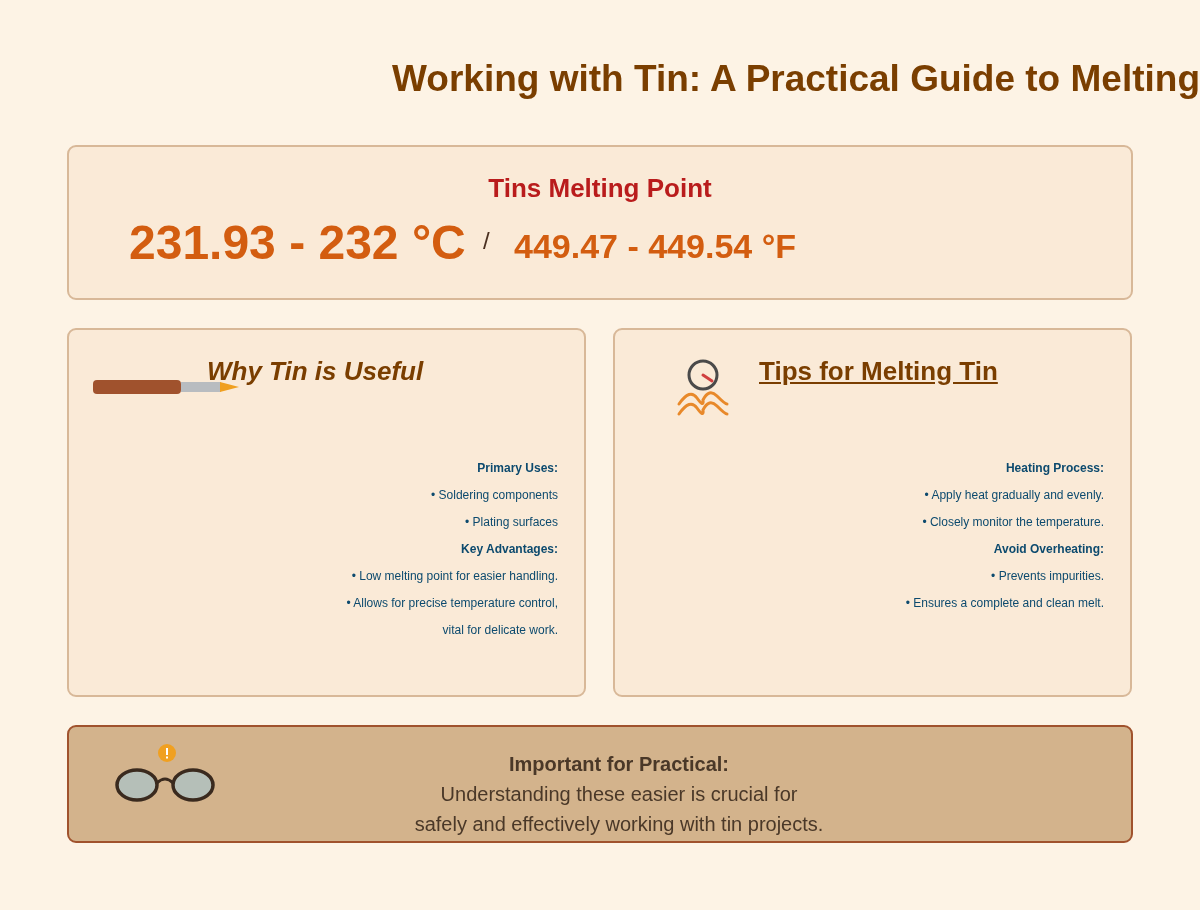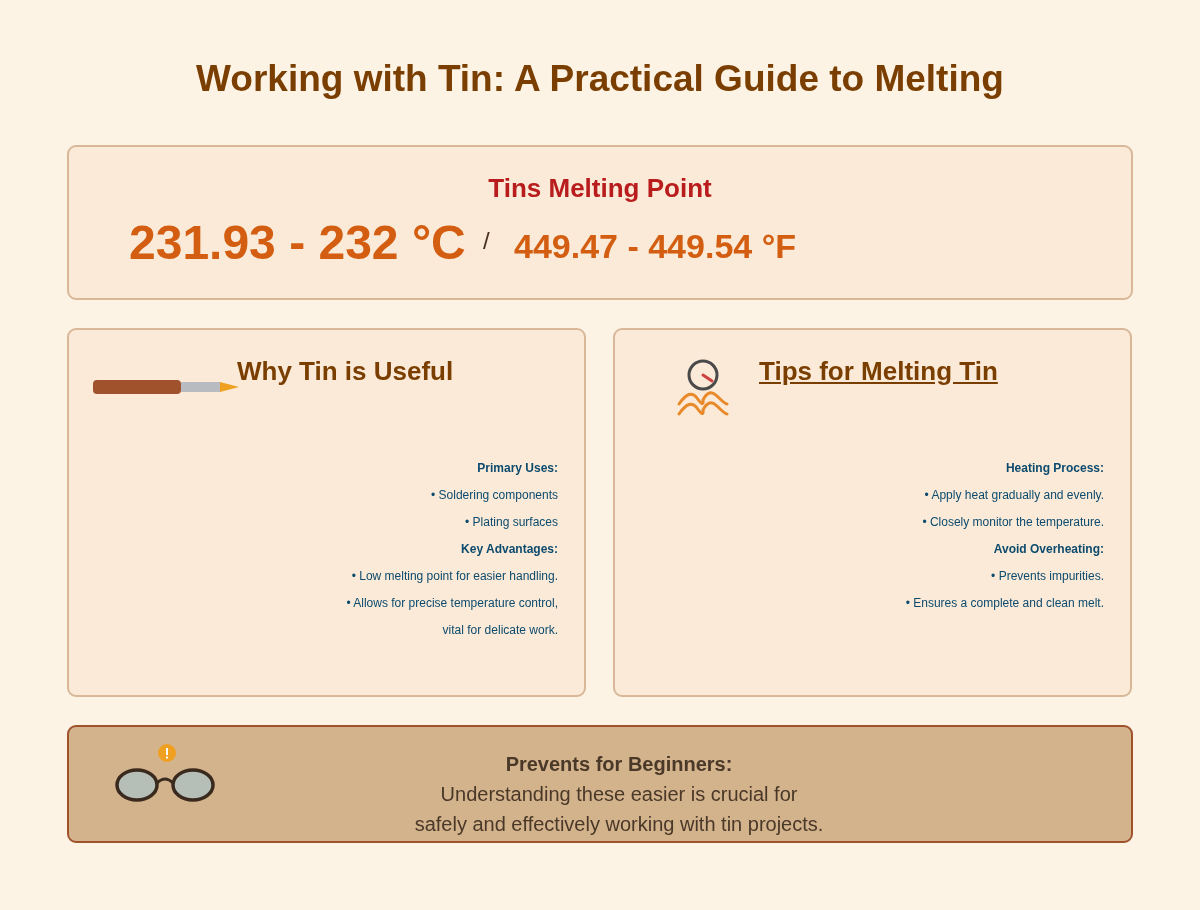--- a/index.html
+++ b/index.html
@@ -5,21 +5,21 @@
     * { box-sizing: border-box; margin: 0; padding: 0; }
     html, body {
       width: 1200px; height: 910px;
       background: #fdf3e5;
       font-family: "Liberation Sans", sans-serif;
       overflow: hidden;
     }
     .page { position: relative; width: 1200px; height: 910px; }
     .title {
       position: absolute; left: 0; top: 58px; width: 1200px;
-      text-align: center; font-size: 37px; font-weight: bold; color: #7a3e00;
+      text-align: right; font-size: 37px; font-weight: bold; color: #7a3e00;
     }
     .panel {
       position: absolute;
       background: #faead7;
       border: 2px solid #d8b898;
       border-radius: 9px;
     }
     .melt { left: 67px; top: 145px; width: 1066px; height: 155px; }
     .melt-title {
       position: absolute; left: 0; top: 26px; width: 100%;
@@ -37,21 +37,21 @@
       position: absolute; left: 445px; top: 80px;
       font-size: 34px; font-weight: bold; color: #d35d10;
     }
     .card { top: 328px; width: 519px; height: 369px; }
     .card.left { left: 67px; }
     .card.right { left: 613px; }
     .card-title {
       position: absolute; top: 26px;
       font-size: 26px; font-weight: bold; color: #7a3e00;
     }
-    .card.left .card-title { left: 168px; }
+    .card.left .card-title { left: 138px; font-style: italic; }
     .card.right .card-title { left: 144px; text-decoration: underline; }
     .card-icon { position: absolute; }
     .card-body {
       position: absolute; left: 29px; top: 125px; width: 460px;
       color: #0c4a6e; font-size: 12px; text-align: right;
     }
     .sec-h { font-weight: bold; line-height: 27px; }
     .item { padding-left: 19px; line-height: 27px; }
     .item-wrap { padding-left: 19px; line-height: 27px; }
     .sec + .sec { }
@@ -133,18 +133,18 @@
       <svg width="104" height="62" viewBox="0 0 104 62">
         <circle cx="52" cy="10" r="9" fill="#f0a020"></circle>
         <rect x="51" y="5" width="2" height="7" fill="#fff"></rect>
         <rect x="51" y="13.5" width="2" height="2" fill="#fff"></rect>
         <ellipse cx="22" cy="42" rx="20" ry="15" fill="#b5bfb8" stroke="#3a2a1e" stroke-width="3.5"></ellipse>
         <ellipse cx="78" cy="42" rx="20" ry="15" fill="#b5bfb8" stroke="#3a2a1e" stroke-width="3.5"></ellipse>
         <path d="M42 40 Q 50 32 58 40" fill="none" stroke="#3a2a1e" stroke-width="3"></path>
       </svg>
     </span>
     <div class="warn-text">
-      <div class="warn-h">Prevents for Beginners:</div>
+      <div class="warn-h">Important for Practical:</div>
       <div class="warn-line">Understanding these easier is crucial for</div>
       <div class="warn-line">safely and effectively working with tin projects.</div>
     </div>
   </div>
 </div>
 
 </body></html>

